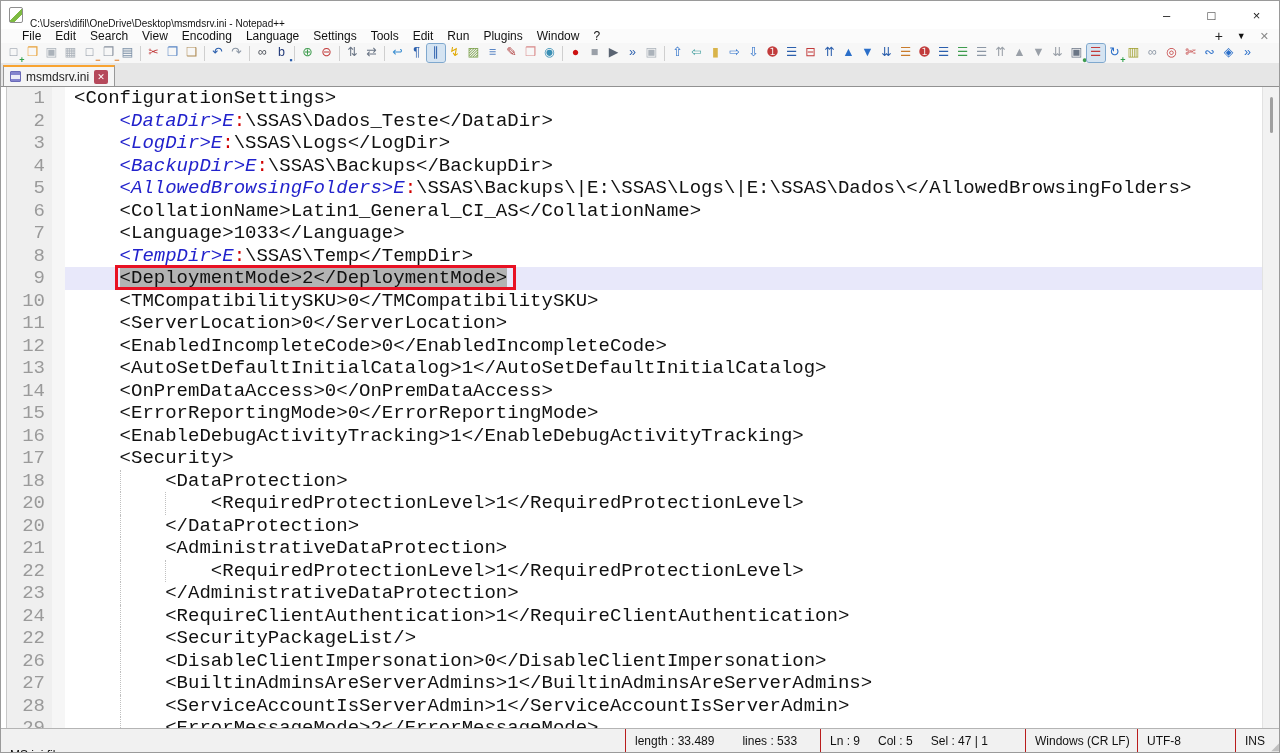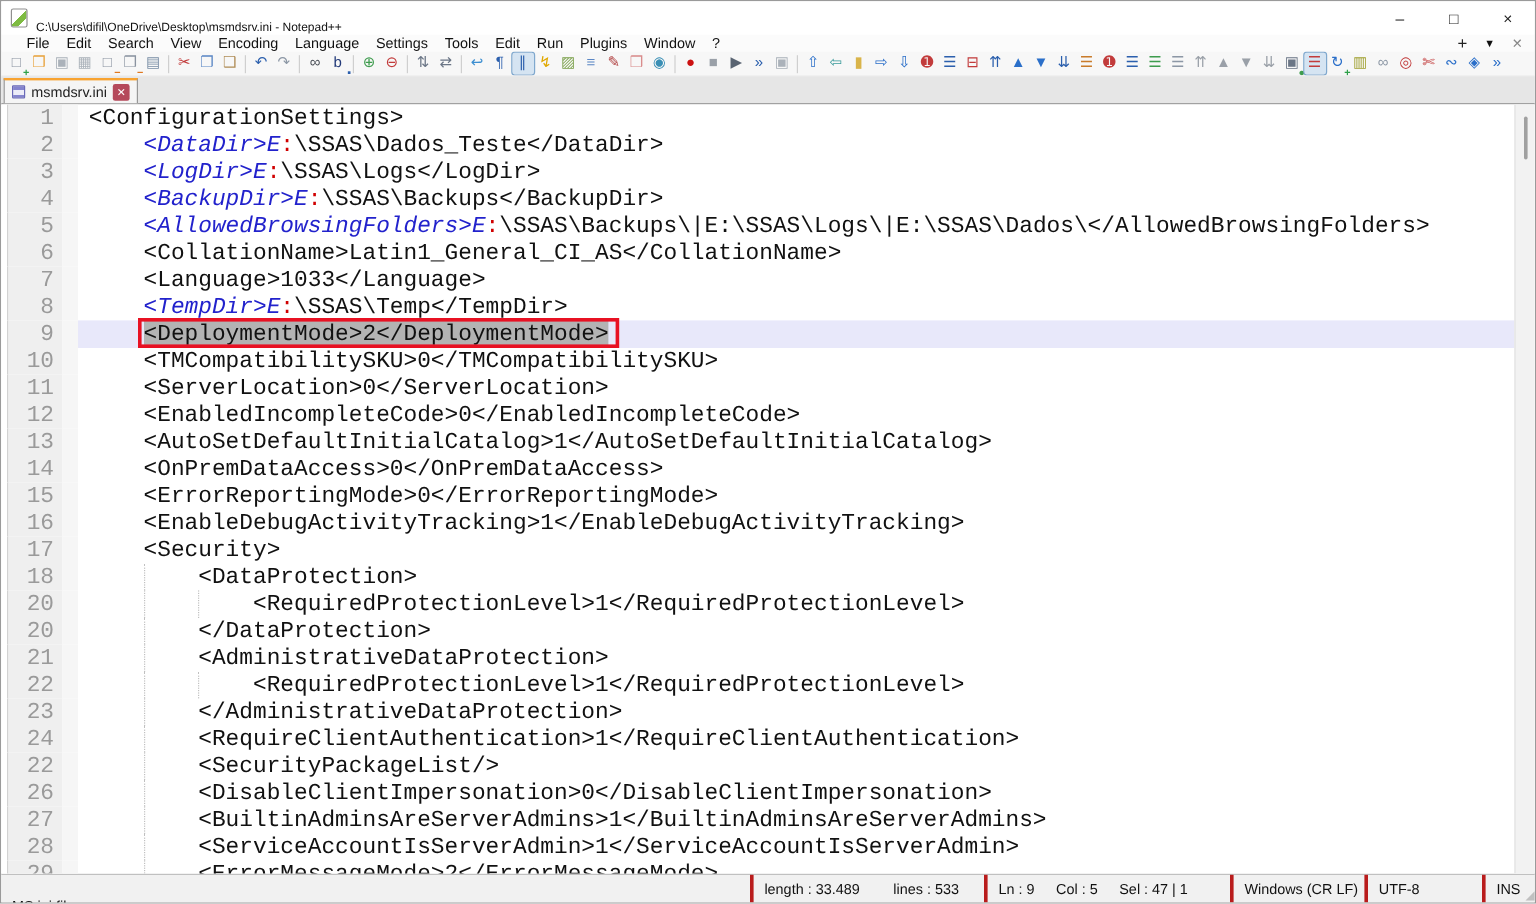--- a/index.html
+++ b/index.html
@@ -60,21 +60,21 @@
                     border:3px solid var(--annotation); pointer-events:none; }
 
   
   .vscroll { position:absolute; top:0; right:0; bottom:0; width:17px; background:#f2f2f2; border-left:1px solid #e2e2e2; }
   .vthumb { position:absolute; left:7px; top:10px; width:3px; height:36px; background:#a0a0a0; border-radius:2px; }
 
   
   .statusbar { height:24px; border-top:1px solid #b4b4b4; background:#f1f1f1; display:flex; align-items:center;
                font-size:12px; color:#111; }
   .sb { height:100%; display:flex; align-items:center; padding-left:9px; white-space:nowrap; }
-  .sb + .sb { border-left:3px solid #b91c1c;text-align:center; }
+  .sb + .sb { border-left:1px solid #b91c1c;text-align:center; }
   .sb-doct { flex:1;margin-top:28px; }
   .sb-len { width:195px; flex:none; gap:28px; }
   .sb-pos { width:205px; flex:none; gap:18px; }
   .sb-eol { width:112px; flex:none; }
   .sb-enc { width:98px; flex:none; }
   .sb-ins { width:30px; flex:none; }
   .grip { width:14px; height:100%; flex:none; display:flex; align-items:flex-end; justify-content:flex-end;
           font-size:10px; color:#c0c0c0; line-height:10px; }
 </style>
 </head>

